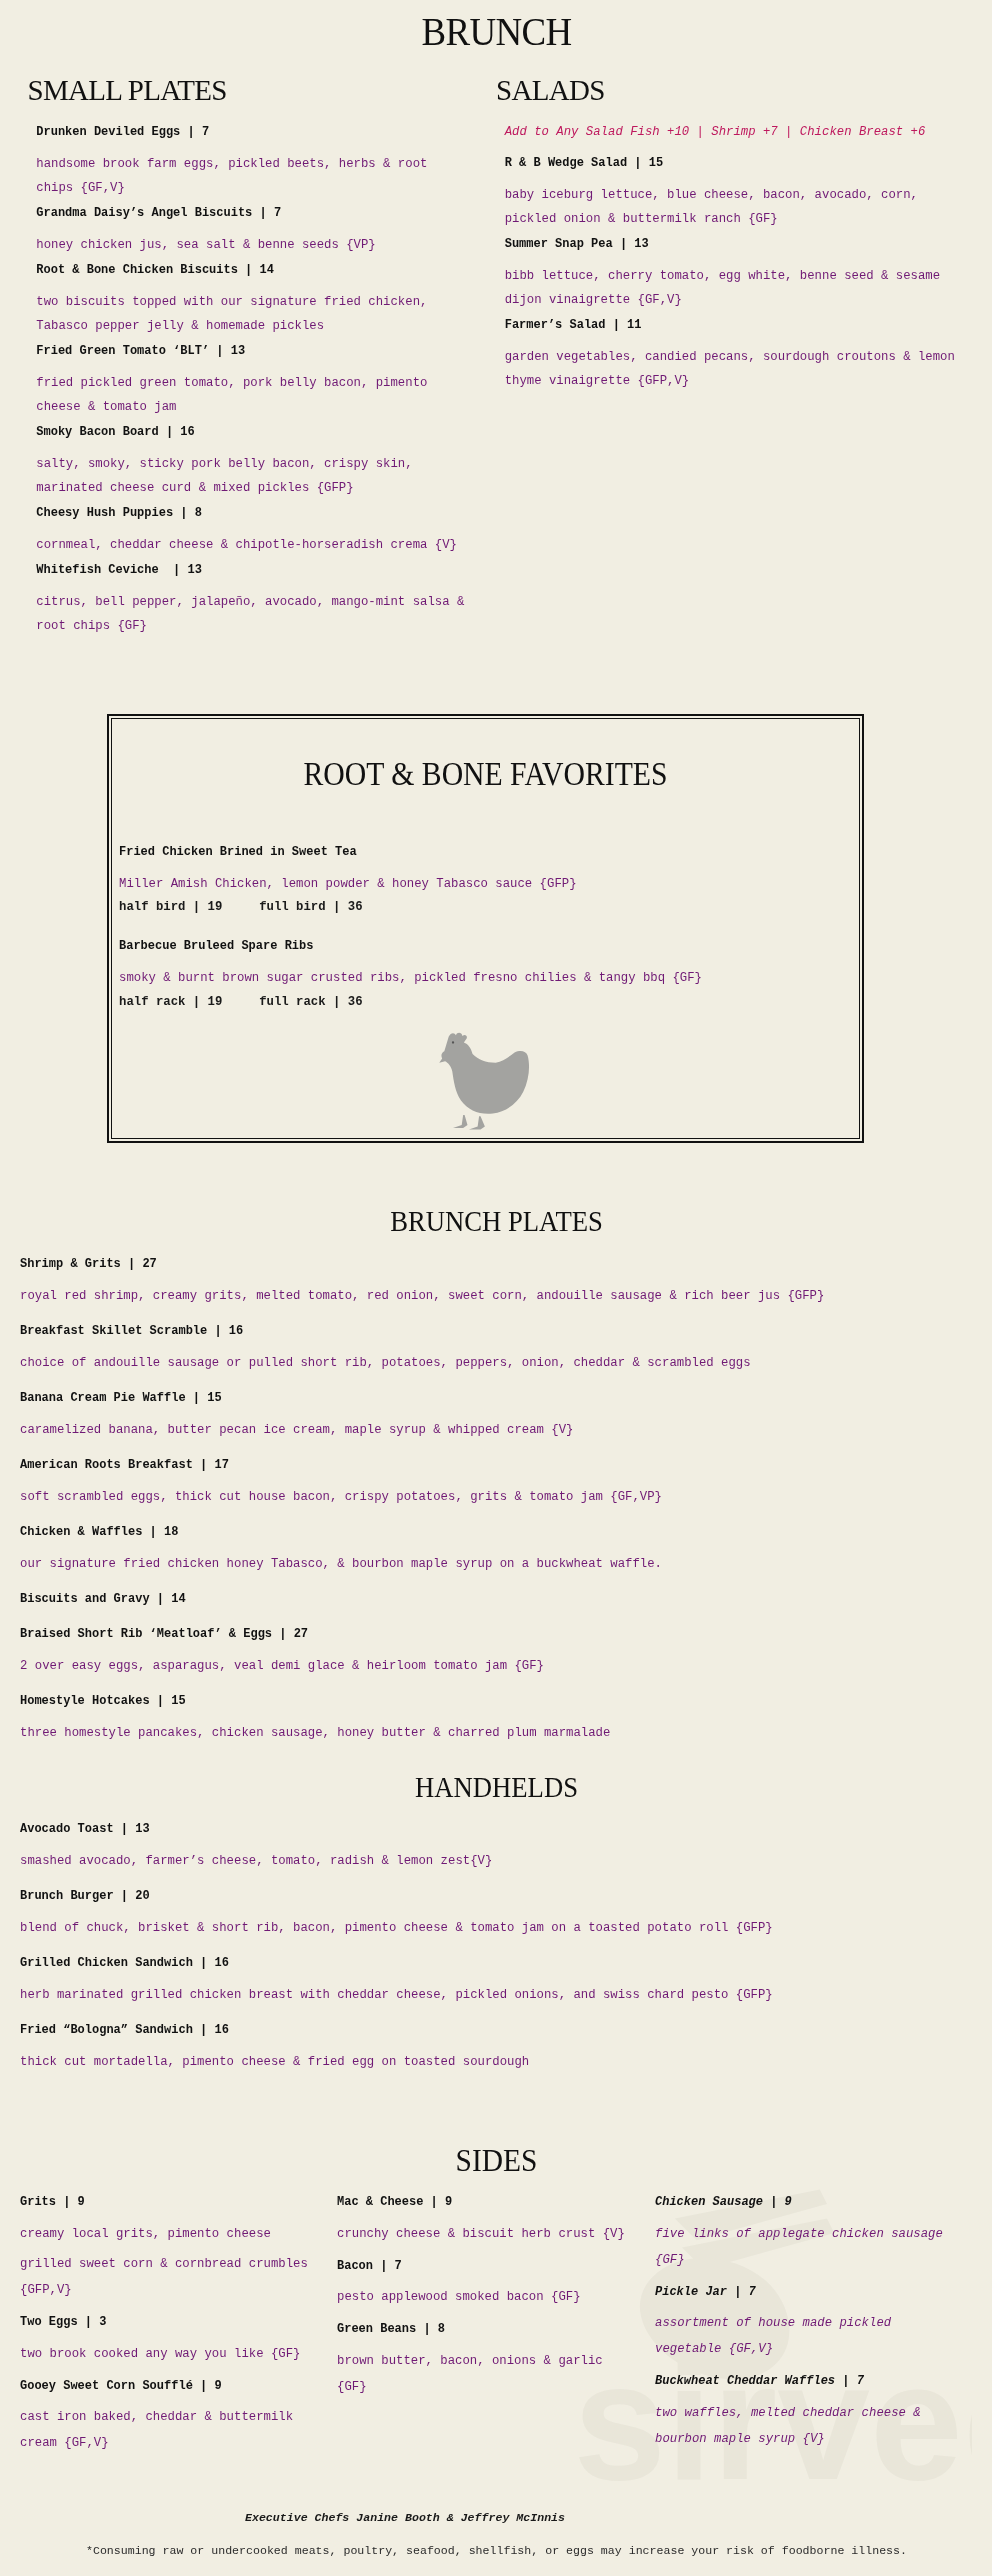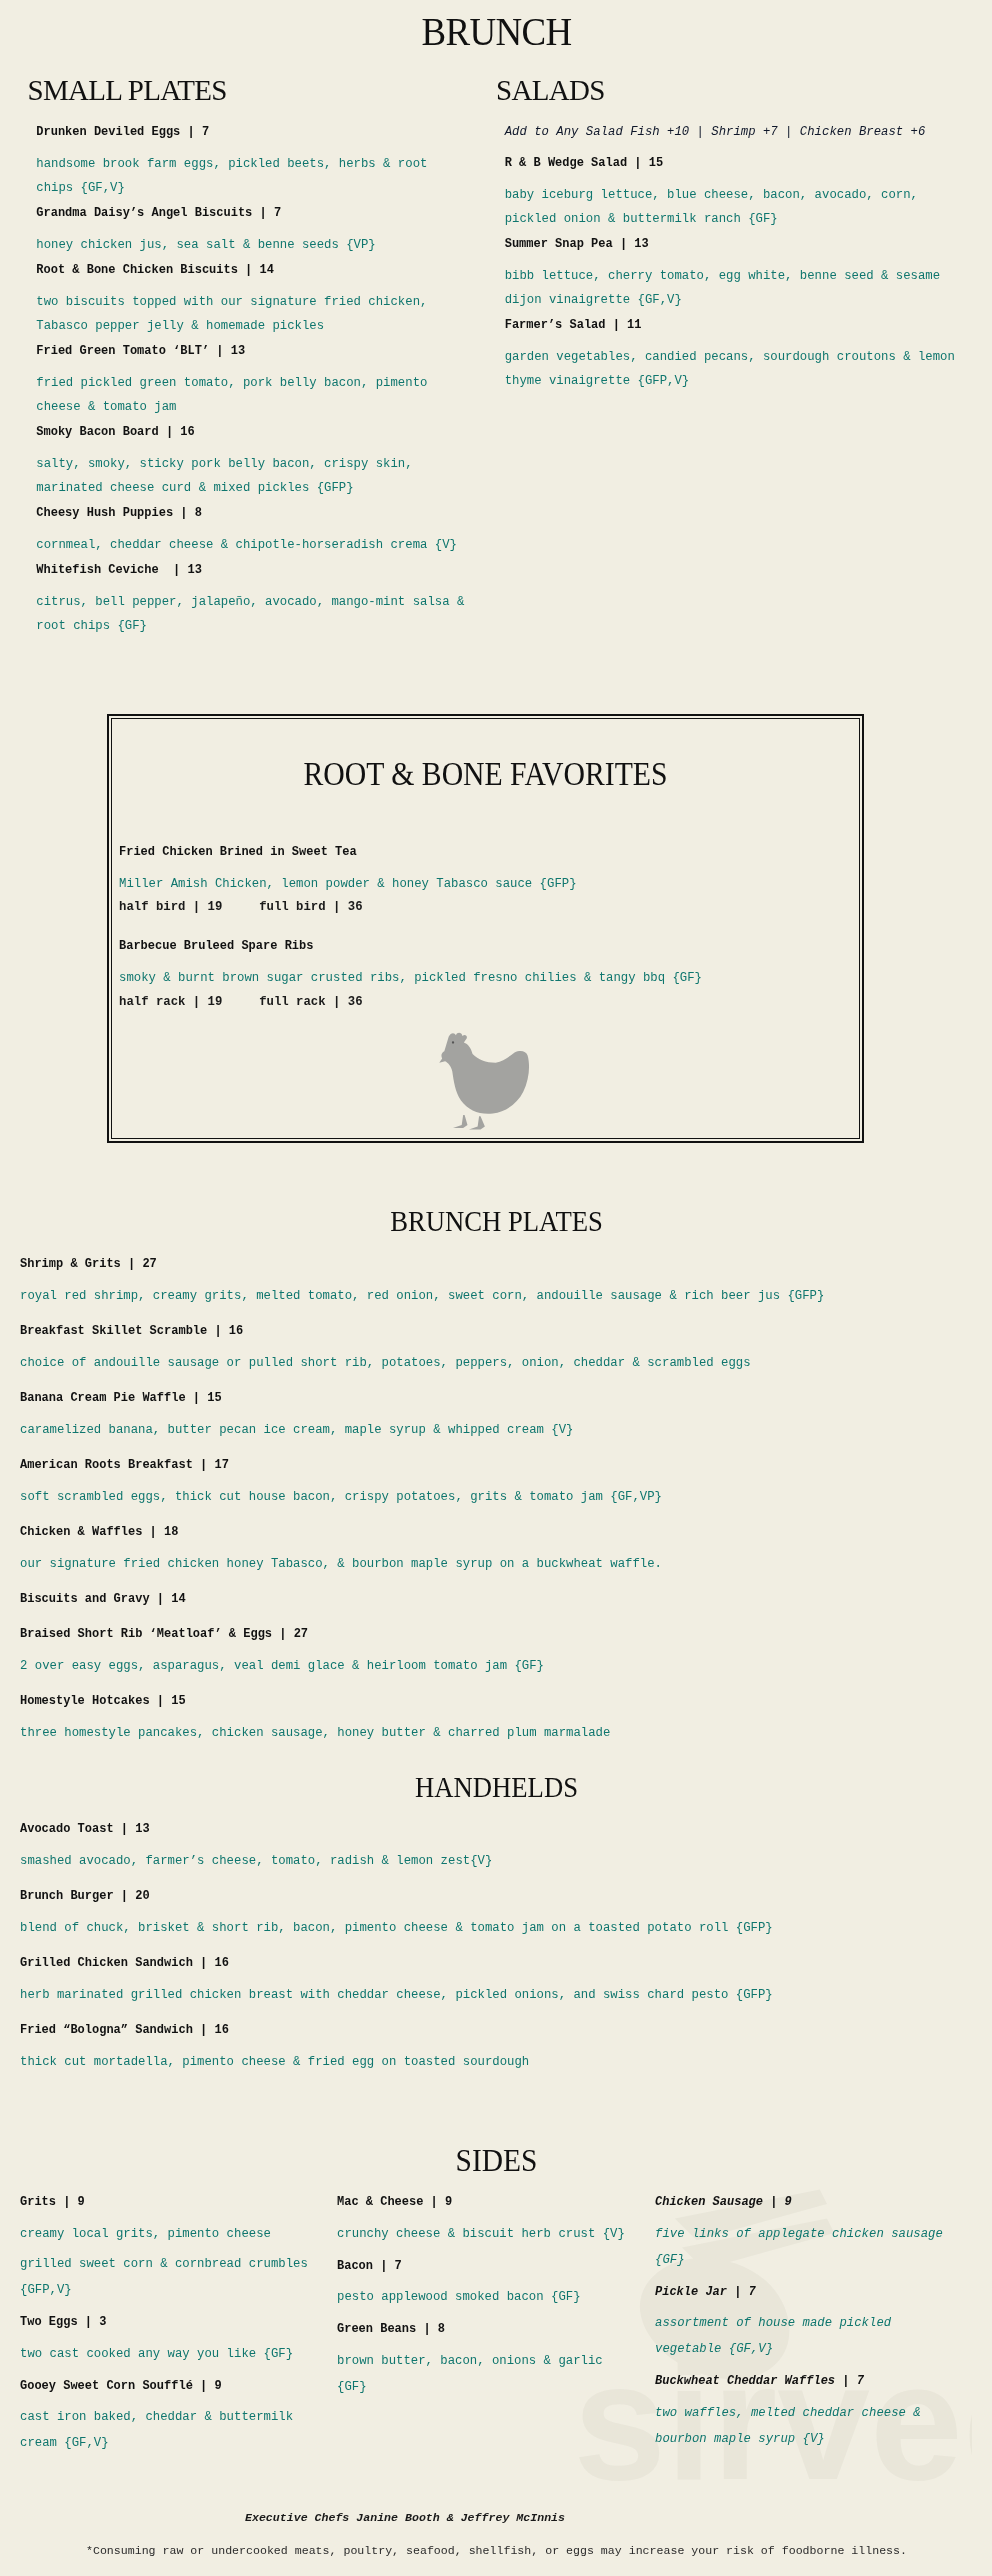--- a/index.html
+++ b/index.html
@@ -6,25 +6,25 @@
   body {
     width:993px; height:2576px; background:#f1eee2; color:#1a1a1a;
     position:relative; overflow:hidden;
     font-family:"Liberation Mono", "DejaVu Sans Mono", monospace;
   }
   .serif { font-family:"Liberation Serif", "DejaVu Serif", serif; font-weight:normal; color:#111; }
   .abs { position:absolute; }
   .main-title { left:0; width:993px; top:7.3px; text-align:center; font-size:41px; letter-spacing:-0.7px; transform:scaleX(0.9); }
   .sec-title { font-size:29px; letter-spacing:-0.7px; margin:0; }
   .name { font-weight:bold; font-size:12px; line-height:19px; margin:0; color:#111; }
-  .desc { font-size:12.3px; line-height:24px; margin:0; color:#0f766e; }
+  .desc { font-size:12.3px; line-height:24px; margin:0; color:#701a75; }
   .col { position:absolute; }
   .col .name { margin-top:4px; }
   .col .desc { margin-top:10px; }
-  .note { font-style:italic; font-size:12.3px; color:#0f172a; line-height:19px; }
+  .note { font-style:italic; font-size:12.3px; color:#be185d; line-height:19px; }
 
   .fav-box { left:107px; top:714px; width:757px; height:429px; border:2.2px double #111; box-sizing:border-box; outline:0.7px solid #111; outline-offset:-5px; }
   .fav-title { position:absolute; top:40px; left:0; width:100%; text-align:center; font-size:33px; transform:scaleX(0.9); }
   .fav-items { position:absolute; left:10px; top:127px; width:653px; }
   .fav-items .name { margin-top:0; }
   .fav-items .desc { margin-top:13px; line-height:19px; }
   .fav-items .price-row { font-weight:bold; font-size:12.3px; line-height:19px; margin-top:4.4px; white-space:pre; }
   .fav-items .gap { height:20px; }
   .hen { position:absolute; left:325px; top:312px; }
 
@@ -143,21 +143,21 @@
 </svg>
 
 <div class="serif centered-title" style="top:2142px; font-size:32px;">SIDES</div>
 
 <div class="sides-col" style="left:20px;">
   <p class="name">Grits | 9</p>
   <p class="desc">creamy local grits, pimento cheese</p>
   <p class="desc" style="margin-top:4.4px;">grilled sweet corn &amp; cornbread crumbles {GFP,V}</p>
   <div class="sp"></div>
   <p class="name">Two Eggs | 3</p>
-  <p class="desc">two cast cooked any way you like {GF}</p>
+  <p class="desc">two brook cooked any way you like {GF}</p>
   <div class="sp"></div>
   <p class="name">Gooey Sweet Corn Soufflé | 9</p>
   <p class="desc">cast iron baked, cheddar &amp; buttermilk cream {GF,V}</p>
 </div>
 
 <div class="sides-col" style="left:337px;">
   <p class="name">Mac &amp; Cheese | 9</p>
   <p class="desc">crunchy cheese &amp; biscuit herb crust {V}</p>
   <div class="sp"></div>
   <p class="name">Bacon | 7</p>

